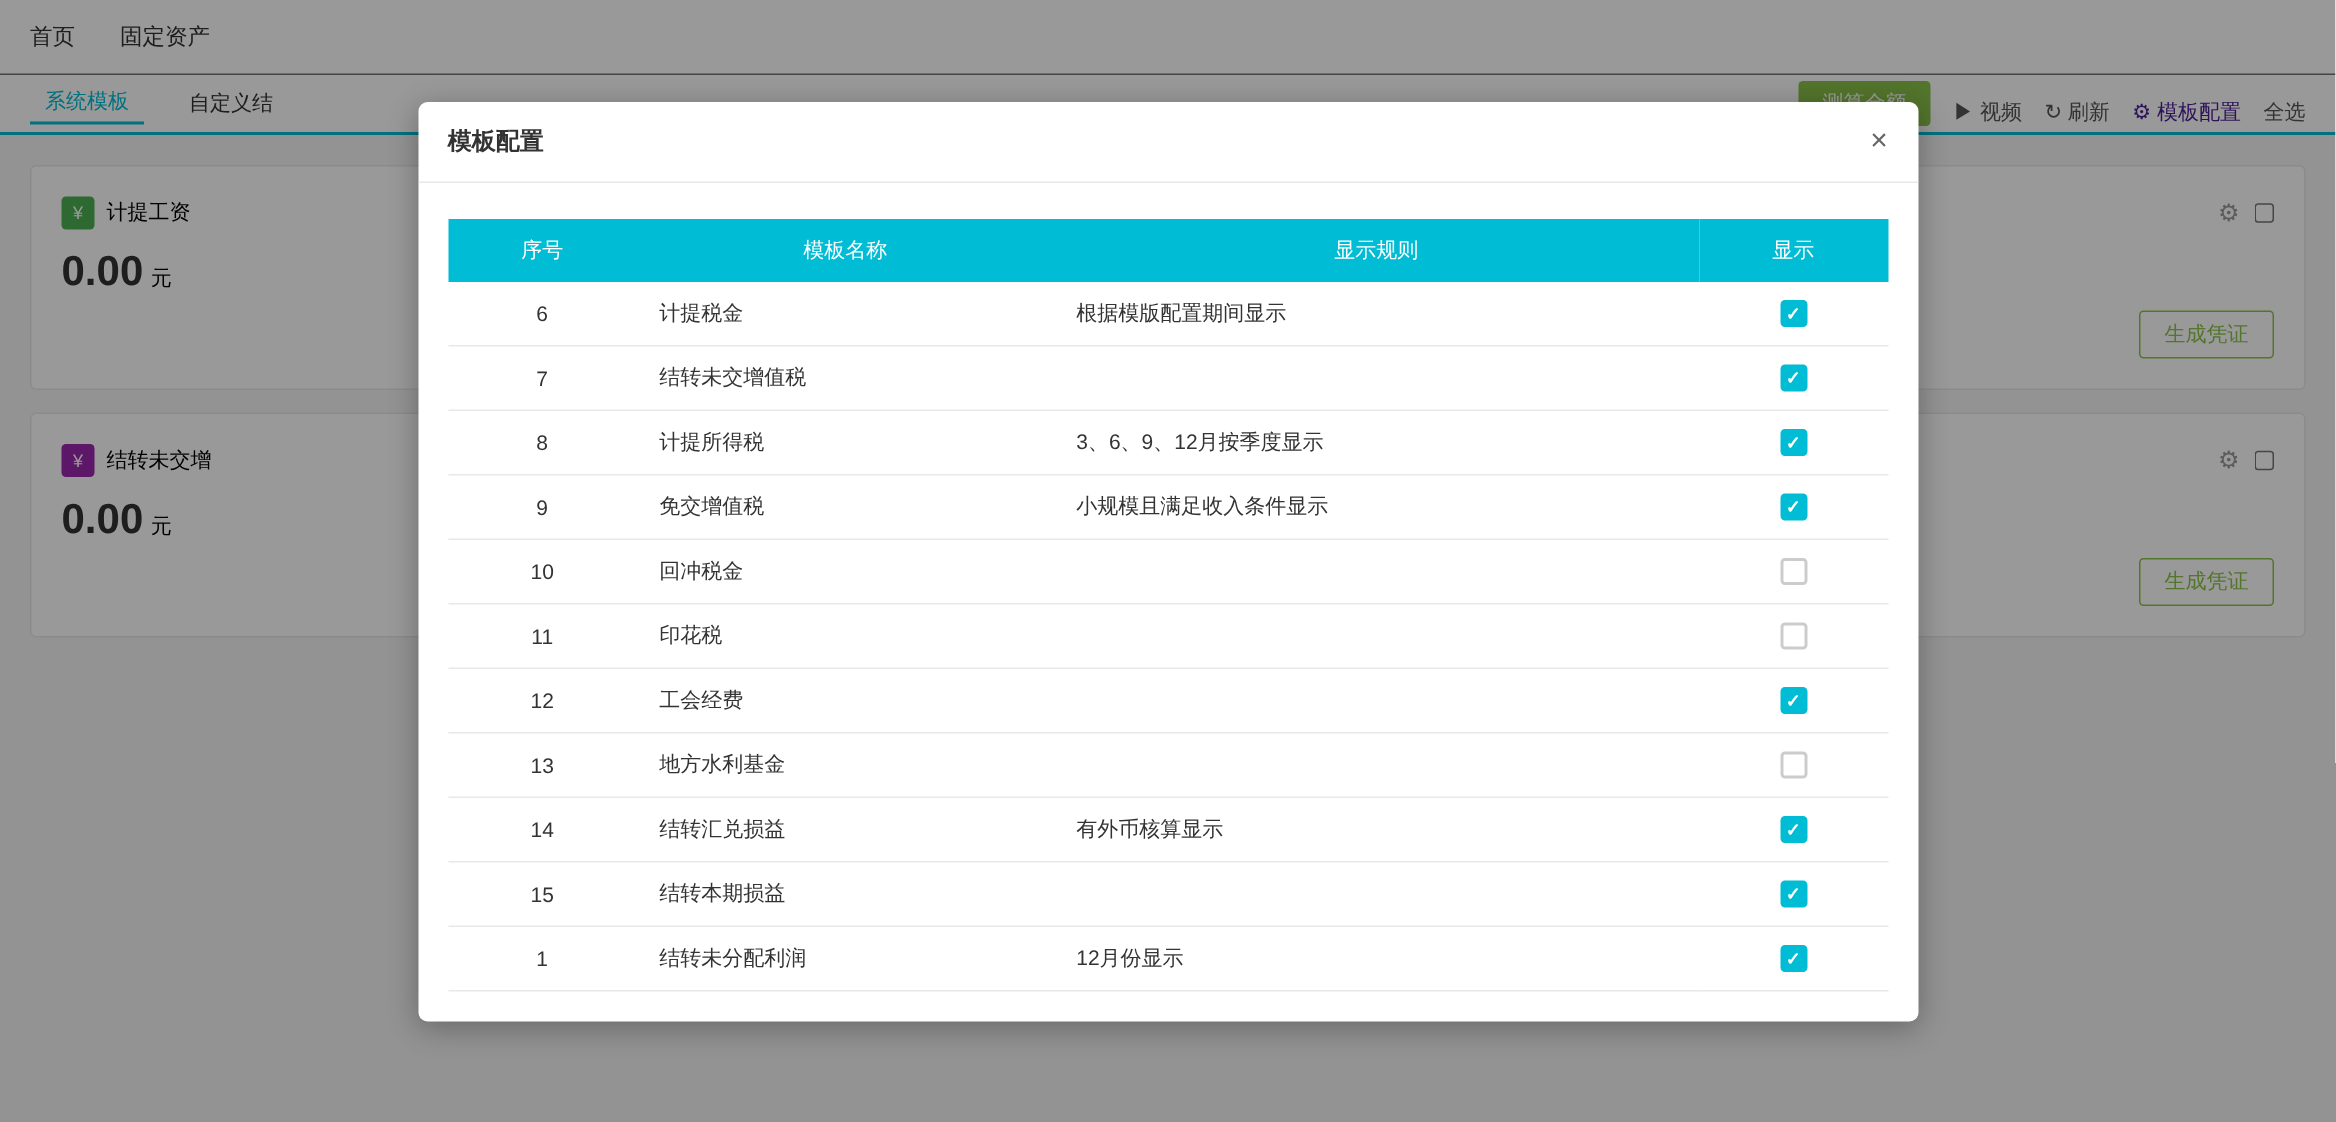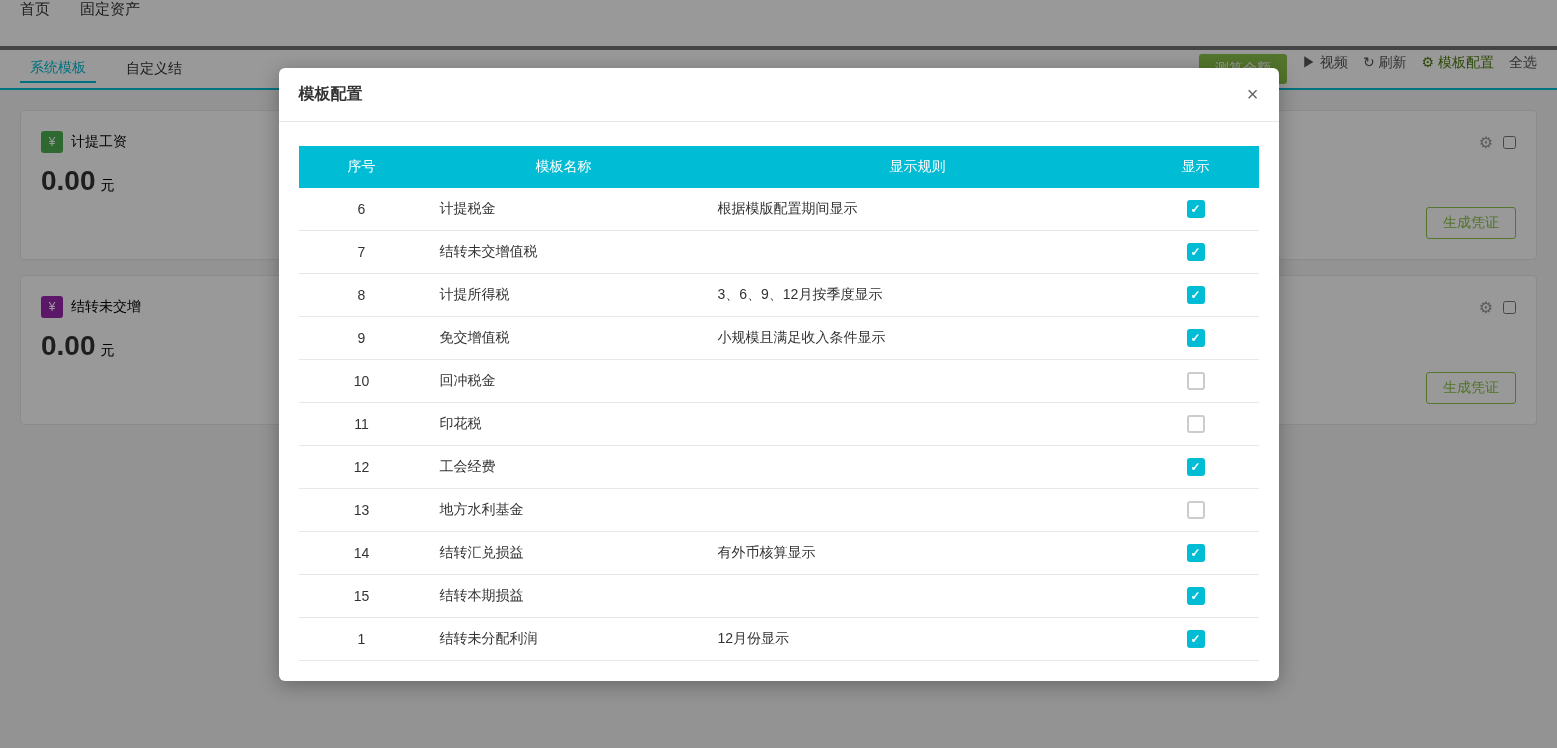--- a/index.html
+++ b/index.html
@@ -17,24 +17,24 @@
     .bg-page {
       position: absolute;
       inset: 0;
       background: #f5f5f5;
     }
 
     .top-nav {
       height: 50px;
       background: #fff;
       display: flex;
-      align-items: flex-start;
+      align-items: center;
       padding: 0 20px;
       gap: 30px;
-      border-bottom: 4px solid #737373;
+      border-bottom: 1px solid #737373;
     }
 
     .nav-item {
       font-size: 15px;
       color: #333;
       cursor: pointer;
     }
 
     .sub-nav {
       height: 40px;
@@ -74,21 +74,21 @@
       background: none;
       border: none;
       color: #555;
       cursor: pointer;
       font-size: 14px;
     }
 
     .btn-template {
       background: none;
       border: none;
-      color: #4d7c0f;
+      color: #4c1d95;
       cursor: pointer;
       font-size: 14px;
     }
 
     .btn-select-all {
       background: none;
       border: none;
       color: #555;
       cursor: pointer;
       font-size: 14px;
@@ -319,21 +319,21 @@
 
   <div class="top-nav">
     <span class="nav-item">首页</span>
     <span class="nav-item">固定资产</span>
   </div>
 
   <div class="sub-nav">
     <div class="sub-nav-item active">系统模板</div>
     <div class="sub-nav-item">自定义结</div>
 
-    <div style="margin-left:auto; display:flex; align-items:flex-start; gap:15px;">
+    <div style="margin-left:auto; display:flex; align-items:flex-end; gap:15px;">
       <button class="btn-calc">测算金额</button>
       <button class="btn-video">
         <span>▶</span>
         <span>视频</span>
       </button>
       <button class="btn-refresh">
         <span>↻</span>
         <span>刷新</span>
       </button>
       <button class="btn-template">

